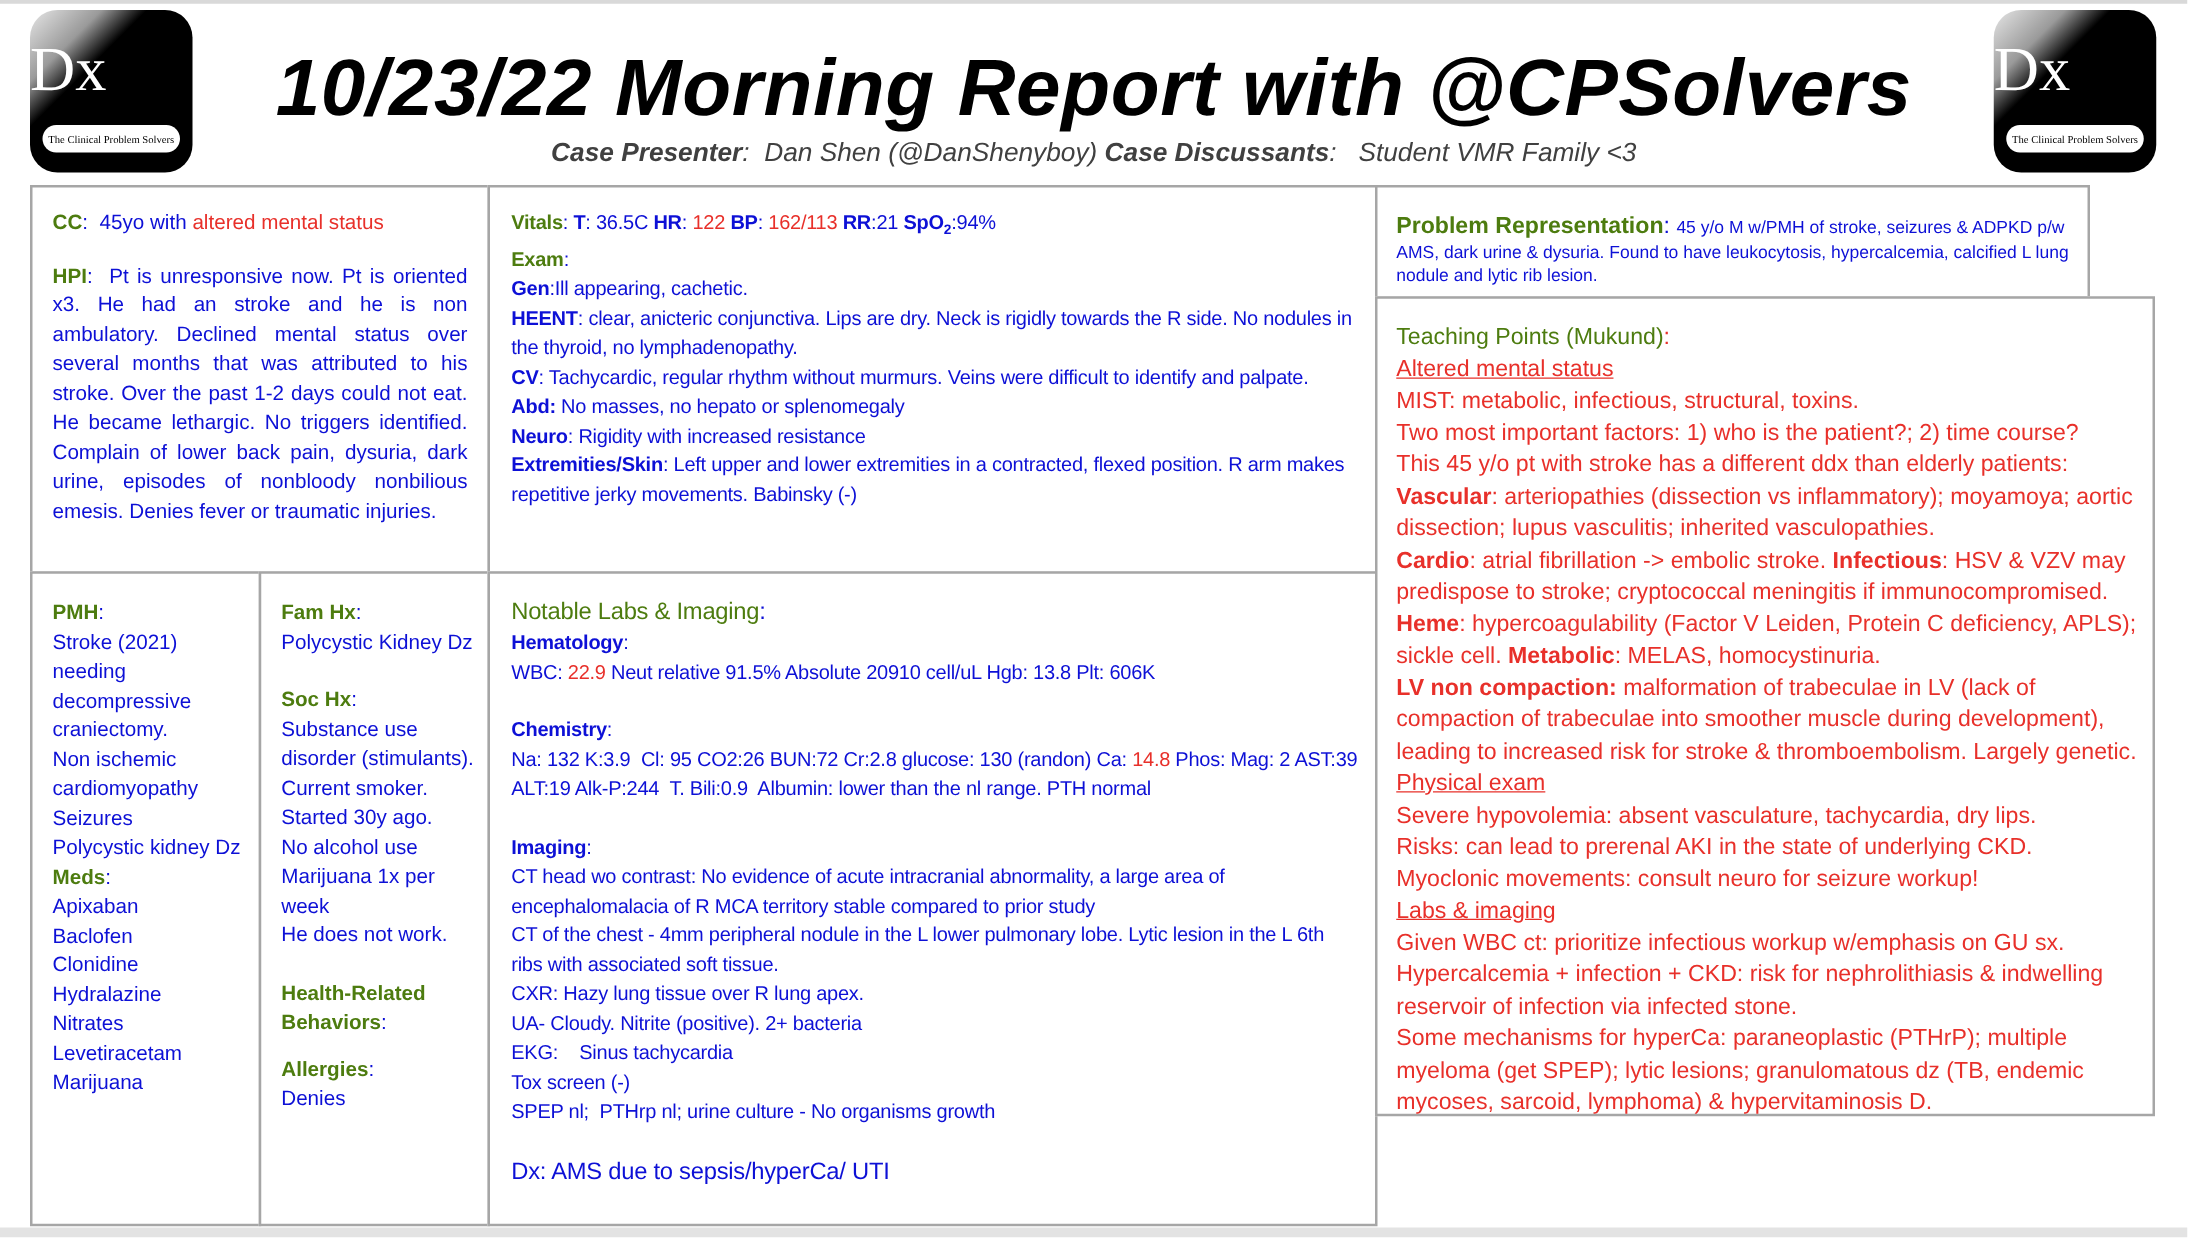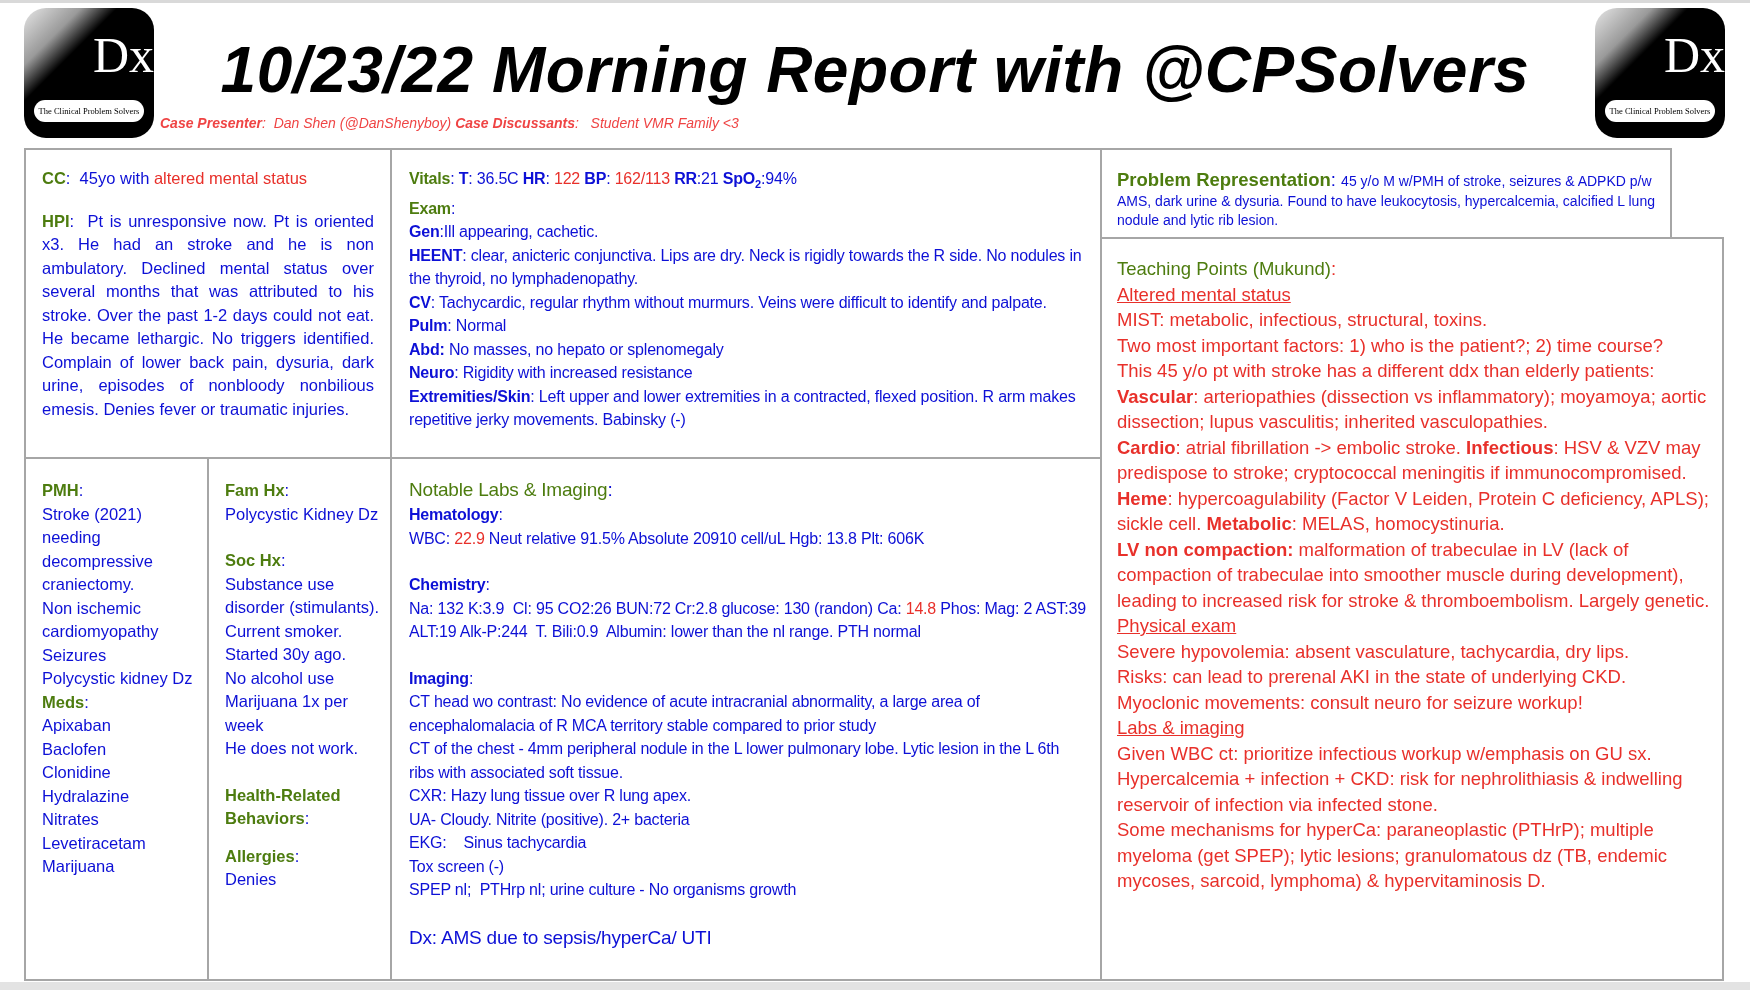--- a/index.html
+++ b/index.html
@@ -2,29 +2,29 @@
 <html><head>
 <meta charset="utf-8">
 <style>
   html, body { margin:0; padding:0; }
   body { width:1750px; height:990px; background:#ffffff; position:relative; overflow:hidden;
          font-family: "Liberation Sans", "DejaVu Sans", sans-serif; }
   .topband { position:absolute; left:0; top:0; width:1750px; height:3px; background:#d9d9d9; }
   .bottomband { position:absolute; left:0; top:982px; width:1750px; height:8px; background:#e3e3e3; }
   .logo { position:absolute; top:8px; width:130px; height:130px; border-radius:22px;
           background: linear-gradient(135deg, #e6e6e6 0%, #9a9a9a 22%, #000 36%, #000 100%); overflow:hidden; }
-  .logo .dx { position:absolute; left:0; right:0; top:20px; text-align:right; color:#fff;
+  .logo .dx { position:absolute; left:0; right:0; top:20px; text-align:left; color:#fff;
               font-family:"Liberation Serif", "DejaVu Serif", serif; font-size:50px; line-height:54px; }
   .logo .pill { position:absolute; left:10px; right:10px; top:92px; height:22px; border-radius:11px;
                 background:#fff; color:#000; font-family:"Liberation Serif", serif; font-size:8.5px;
                 line-height:22px; text-align:center; white-space:nowrap; }
   .title { position:absolute; left:160px; width:1430px; top:30px; text-align:center;
            font-size:64px; font-weight:bold; font-style:italic; color:#000; line-height:80px; letter-spacing:0.5px; }
-  .subtitle { position:absolute; left:160px; width:1430px; top:110px; text-align:left; font-size:14px;
-              font-style:italic; color:#ef4444; line-height:26px; }
+  .subtitle { position:absolute; left:160px; width:1430px; top:110px; text-align:center; font-size:21px;
+              font-style:italic; color:#404040; line-height:26px; }
   .subtitle b { font-weight:bold; }
   .box { position:absolute; border:2px solid #a6a6a6; box-sizing:border-box; background:#fff; }
   .blue { color:#0d10d6; }
   .red { color:#e8302a; }
   .blk { color:#4d7c0f; }
   .b { font-weight:bold; }
   .u { text-decoration:underline; }
   .txt { font-size:16.5px; line-height:23.5px; }
   .just { text-align:justify; }
   .narrow { font-size:16px; line-height:23.5px; letter-spacing:-0.2px; }
@@ -102,21 +102,20 @@
       <span class="b blk">Vitals</span><span class="blue">: </span><span class="b blue">T</span><span class="blue">: </span><span class="blue">36.5C</span>
       <span class="b blue">HR</span><span class="blue">: </span><span class="red">122</span>
       <span class="b blue">BP</span><span class="blue">: </span><span class="red">162/113</span>
       <span class="b blue">RR</span><span class="blue">:</span><span class="blue">21</span>
       <span class="b blue">SpO</span><sub class="b blue">2</sub><span class="blue">:</span><span class="blue">94%</span>
     </div>
     <div><span class="b blk">Exam</span><span class="blue">:</span></div>
     <div class="blue"><span class="b">Gen</span><span>:</span><span>Ill appearing, cachetic.</span></div>
     <div class="blue"><span class="b">HEENT</span><span style="white-space:pre">: </span><span>clear, anicteric conjunctiva. Lips are dry. Neck is rigidly towards the R side. No nodules in the thyroid, no lymphadenopathy.</span></div>
     <div class="blue"><span class="b">CV</span><span style="white-space:pre">: </span><span>Tachycardic, regular rhythm without murmurs. Veins were difficult to identify and palpate.</span></div>
-    <div class="blue"><span class="b">Pulm</span><span style="white-space:pre">: </span><span>Normal</span></div>
     <div class="blue"><span class="b">Abd:</span><span style="white-space:pre"> </span><span>No masses, no hepato or splenomegaly</span></div>
     <div class="blue"><span class="b">Neuro</span><span style="white-space:pre">: </span><span>Rigidity with increased resistance</span></div>
     <div class="blue"><span class="b">Extremities/Skin</span><span style="white-space:pre">: </span><span>Left upper and lower extremities in a contracted, flexed position. R arm makes repetitive jerky movements. Babinsky (-)</span></div>
   </div>
 </div>
 
 <div class="box" style="left:390px; top:457px; width:712px; height:524px;">
   <div class="narrow" style="position:absolute; left:17px; right:14px; top:18px;">
     <div style="font-size:19px; line-height:26px;"><span class="blk" style="font-weight:500;">Notable Labs &amp; Imaging</span><span class="blue">:</span></div>
     <div><span class="b blue">Hematology</span><span class="blue">:</span></div>
@@ -134,21 +133,21 @@
     <div class="blue" style="margin-top:23px; font-size:19px; line-height:26px;">Dx: AMS due to sepsis/hyperCa/ UTI</div>
   </div>
 </div>
 
 <div class="box" style="left:1100px; top:148px; width:572px; height:91px;">
   <div style="position:absolute; left:15px; right:14px; top:20px; font-size:14px; line-height:19.5px;">
     <span class="b blk" style="font-size:18.5px;">Problem Representation</span><span class="blue" style="font-size:18.5px;">: </span><span class="blue">45 y/o M w/PMH of stroke, seizures &amp; ADPKD p/w AMS, dark urine &amp; dysuria. Found to have leukocytosis, hypercalcemia, calcified L lung nodule and lytic rib lesion.</span>
   </div>
 </div>
 
-<div class="box" style="left:1100px; top:237px; width:624px; height:744px;">
+<div class="box" style="left:1100px; top:237px; width:624px; height:656px;">
   <div class="tp" style="position:absolute; left:15px; right:12px; top:17px;">
     <div><span class="blk" style="font-weight:500;">Teaching Points (Mukund)</span><span>:</span></div>
     <div class="u">Altered mental status</div>
     <div>MIST: metabolic, infectious, structural, toxins.</div>
     <div>Two most important factors: 1) who is the patient?; 2) time course?</div>
     <div>This 45 y/o pt with stroke has a different ddx than elderly patients:</div>
     <div><span class="b">Vascular</span><span>: arteriopathies (dissection vs inflammatory); moyamoya; aortic dissection; lupus vasculitis; inherited vasculopathies.</span></div>
     <div style="white-space:pre-wrap"><span class="b">Cardio</span><span>: atrial fibrillation -&gt; embolic stroke. </span><span class="b">Infectious</span><span>: HSV &amp; VZV may predispose to stroke; cryptococcal meningitis if immunocompromised. </span><span class="b">Heme</span><span>: hypercoagulability (Factor V Leiden, Protein C deficiency, APLS); sickle cell. </span><span class="b">Metabolic</span><span>: MELAS, homocystinuria.</span></div>
     <div><span class="b">LV non compaction:</span><span> malformation of trabeculae in LV (lack of compaction of trabeculae into smoother muscle during development), leading to increased risk for stroke &amp; thromboembolism. Largely genetic.</span></div>
     <div class="u">Physical exam</div>

